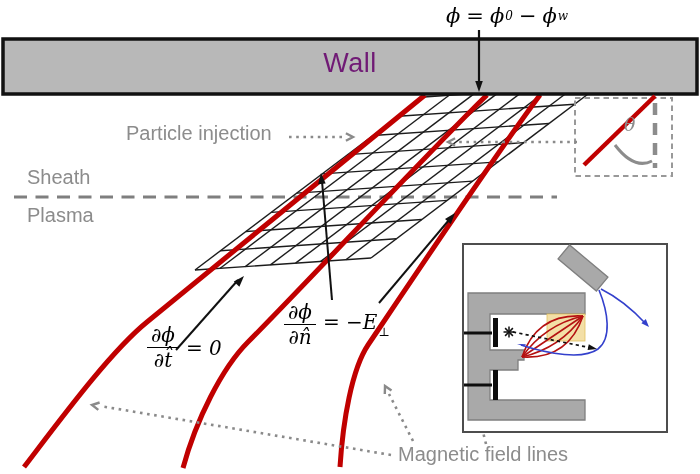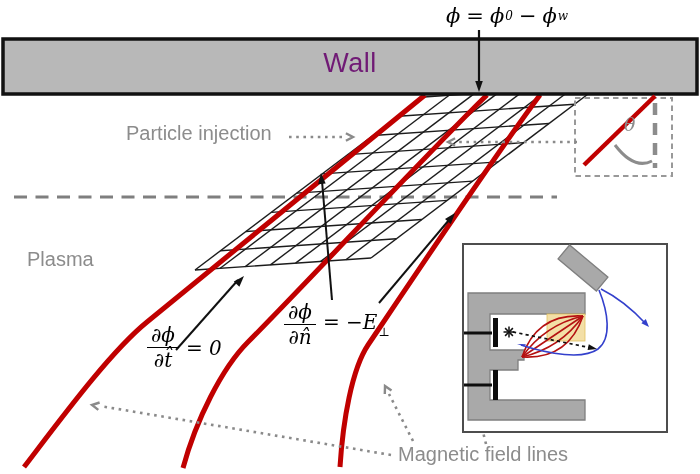--- a/index.html
+++ b/index.html
@@ -125,22 +125,23 @@
     </g>
     <polygon points="649,327 641.4,323.2 645.8,319.1" fill="#3340cc"></polygon>
     <polygon points="517,344 526.1,344.2 523.7,346.2" fill="#3340cc"></polygon>
   </g>
 </svg>
 
   <div class="wall-label">Wall</div>
 
   <div class="glabel" style="left:126px;top:122px;">Particle injection</div>
 
+  <div class="glabel" style="left:27px;top:166px;">Sheath</div>
 
-  <div class="glabel" style="left:27px;top:204px;margin-top:44px;">Plasma</div>
+  <div class="glabel" style="left:27px;top:204px;">Plasma</div>
 
   <div class="glabel" style="left:398px;top:443px;text-align:center;">Magnetic field lines</div>
 
   <div class="theta-label">θ</div>
 
   <div class="eq top-eq" style="left:446px;top:4px;">
     <span>ϕ</span>
       <span class="op">=</span>
       <span>ϕ</span>
       <sub>0</sub>

